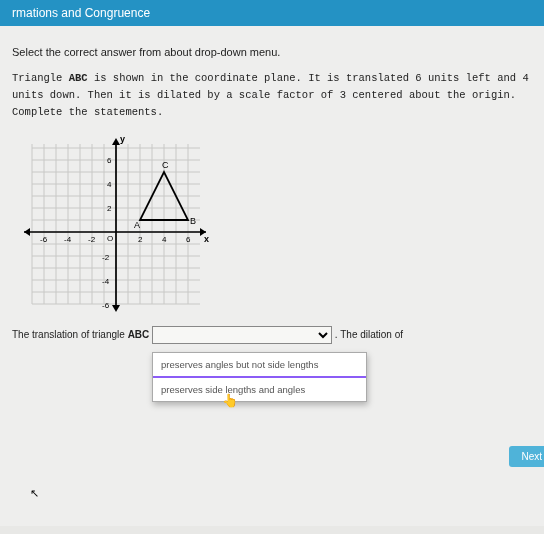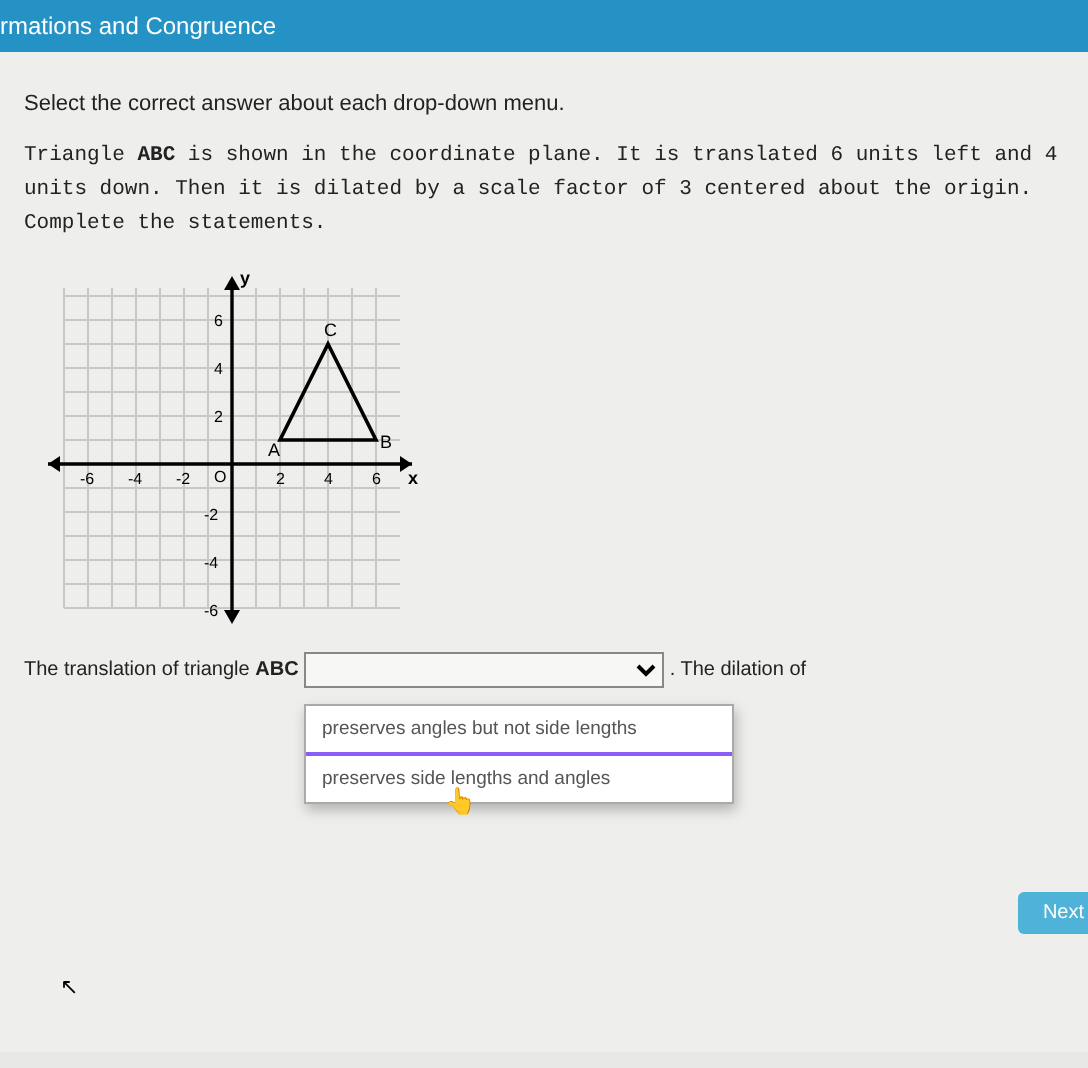--- a/index.html
+++ b/index.html
@@ -10,21 +10,21 @@
       height: 534px;
       overflow: hidden;
       position: relative;
     }
     .header-bar {
       background: #2492c4;
       color: #fff;
       padding: 6px 0 6px 0;
       font-size: 12px;
     }
-    .header-text { margin-left: 0; }
+    .header-text { margin-left: 12px; }
     .page-body {
       background: #eeeeed;
       padding: 20px 12px 0 12px;
       min-height: 500px;
       position: relative;
     }
     .qnum {
       font-size: 11px;
       font-weight: bold;
       color: #333;
@@ -111,21 +111,21 @@
     svg text { font-family: Arial, sans-serif; }
   </style>
 </head>
 <body>
 
 <div class="header-bar">
   <span class="header-text">rmations and Congruence</span>
 </div>
 
 <div class="page-body">
-  <div class="instruction">Select the correct answer about each drop-down menu.</div>
+  <div class="instruction">Select the correct answer from about drop-down menu.</div>
   <div class="problem-text">
     <span>Triangle </span><span class="bold">ABC</span><span> is shown in the coordinate plane. It is translated 6 units left and 4 units down. Then it is dilated by a scale factor of 3 centered about the origin. Complete the statements.</span>
   </div>
 
   <div class="graph-wrap">
     <svg width="190" height="180" viewBox="0 0 190 180">
       <g stroke="#c8c8c6" stroke-width="1">
         <line x1="10" y1="10" x2="10" y2="170"></line>
           <line x1="22" y1="10" x2="22" y2="170"></line>
         <line x1="34" y1="10" x2="34" y2="170"></line>

